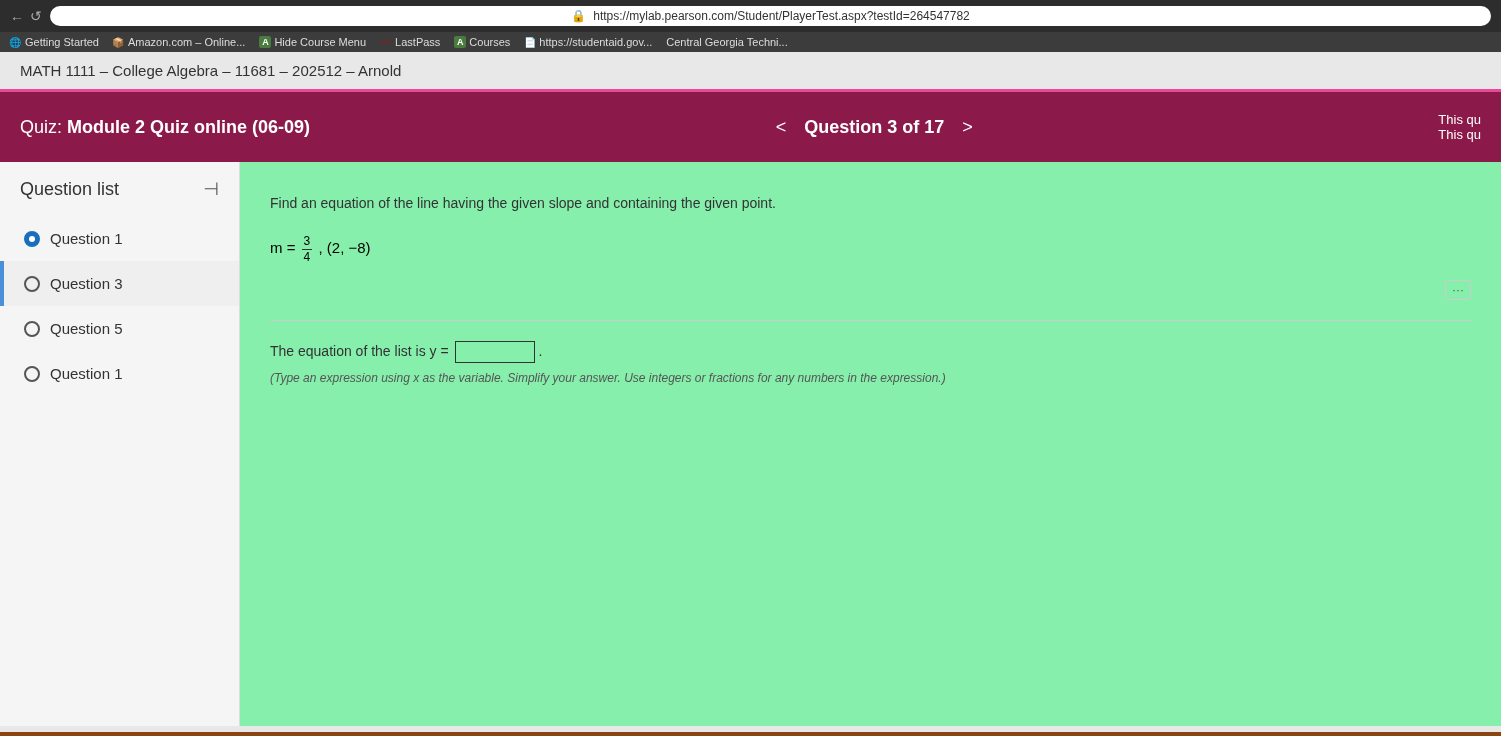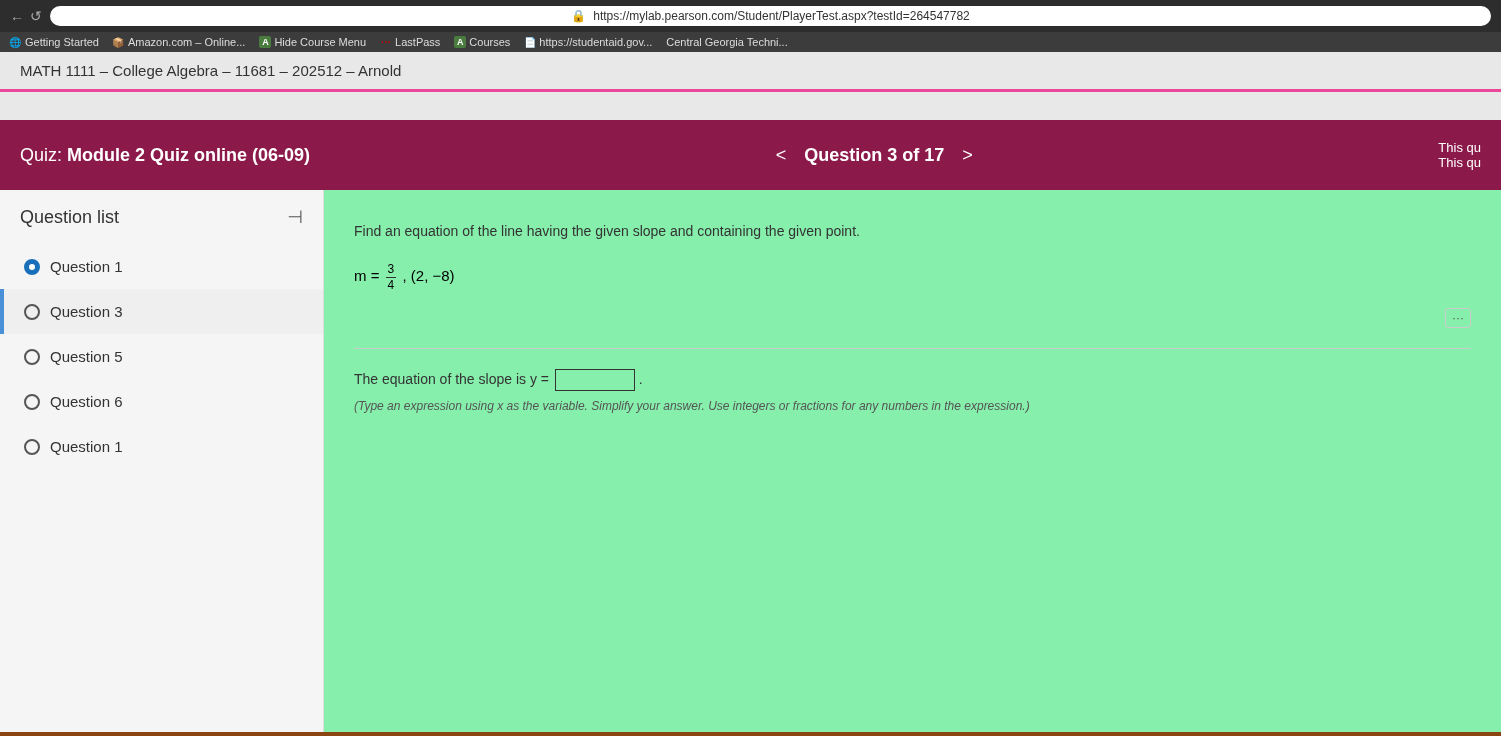--- a/index.html
+++ b/index.html
@@ -71,21 +71,20 @@
 
     
     .quiz-header {
       background: #8B1A4A;
       padding: 16px 20px;
       display: flex;
       align-items: center;
       justify-content: space-between;
       color: white;
       min-height: 70px;
-      margin-top: 28px;
     }
     .quiz-title {
       font-size: 18px;
     }
     .quiz-title strong {
       font-weight: bold;
     }
     .question-nav {
       display: flex;
       align-items: center;
@@ -110,21 +109,21 @@
 
     
     .main-content {
       display: flex;
       background: #f0f0f0;
       height: calc(736px - 56px - 46px - 70px);
     }
 
     
     .question-list-panel {
-      width: 324px;
+      width: 240px;
       background: #f5f5f5;
       border-right: 1px solid #ddd;
       padding: 0;
       overflow-y: auto;
       flex-shrink: 0;
     }
     .question-list-header {
       display: flex;
       align-items: center;
       justify-content: space-between;
@@ -331,24 +330,20 @@
         <li class="question-list-item active">
           <div class="radio-circle"></div>
           <span>Question 3</span>
         </li>
         <li class="question-list-item">
           <div class="radio-circle"></div>
           <span>Question 5</span>
         </li>
         <li class="question-list-item">
           <div class="radio-circle"></div>
-          <span>Question 6</span>
-        </li>
-        <li class="question-list-item">
-          <div class="radio-circle"></div>
           <span>Question 1</span>
         </li>
       </ul>
     </div>
 
     <div class="question-content">
 
       <div class="question-problem">
         <span>Find an equation of the line having the given slope and containing the given point.</span>
       </div>
@@ -362,21 +357,21 @@
         ,&nbsp;<span>(2, −8)</span>
       </div>
 
       <div style="display:flex; align-items:flex-start; justify-content: flex-end; margin-bottom: 4px;">
         <button class="more-options">···</button>
       </div>
 
       <hr class="divider-line">
 
       <div class="equation-answer">
-        <span>The equation of the slope is y =</span>
+        <span>The equation of the list is y =</span>
         <span class="answer-box" contenteditable="true" style=""></span>
         .
       </div>
 
       <div class="answer-hint">(Type an expression using x as the variable. Simplify your answer. Use integers or fractions for any numbers in the expression.)</div>
 
     </div>
 
   </div>
 </div>

